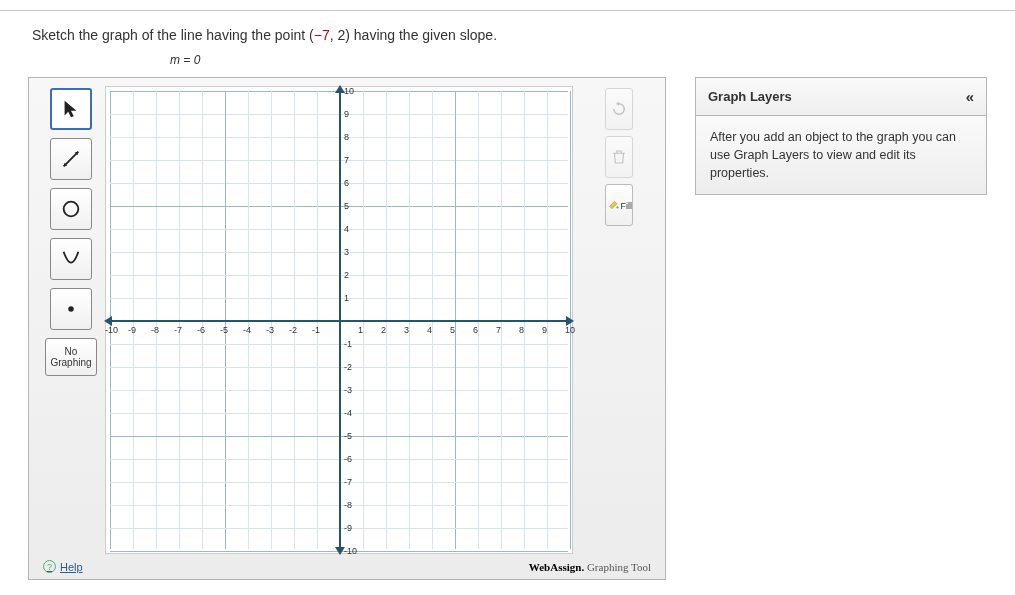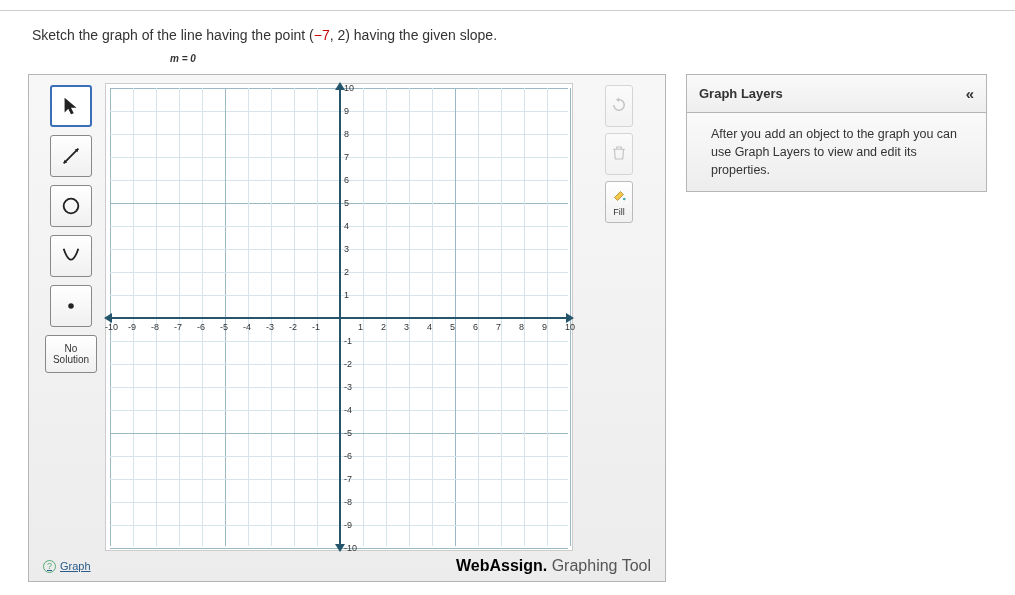--- a/index.html
+++ b/index.html
@@ -9,22 +9,21 @@
     background: #fff;
     color: #333;
     padding: 10px 0 0 0;
   }
   .divider { border-top: 1px solid #ccc; margin: 0 0 8px 0; }
   .question { padding: 8px 32px 6px 32px; font-size: 14px; }
   .question .pt { color: #c00; }
   .equation {
     padding: 4px 0 10px 170px;
     font-style: italic;
-    font-size: 10px;
-    font-weight: bold;
+    font-size: 12px;
   }
   .widget-wrap {
     margin: 0 28px;
     display: flex;
     align-items: flex-start;
   }
   .graph-widget {
     border: 1px solid #b5b5b5;
     background: linear-gradient(#f7f7f7,#ececec);
     padding: 8px 10px 4px 10px;
@@ -99,21 +98,21 @@
     padding-top: 2px;
     margin-left: 10px;
   }
   .rt-btn {
     width: 28px; height: 42px;
     border: 1px solid #bbb;
     border-radius: 3px;
     background: linear-gradient(#ffffff,#f0f0f0);
     margin-bottom: 6px;
     display: flex;
-    flex-direction: column;
+    flex-direction: row;
     align-items: center;
     justify-content: center;
     font-size: 9px;
     color: #888;
     cursor: pointer;
   }
   .rt-btn.disabled { opacity: 0.55; cursor: default;}
   .rt-btn svg { width: 18px; height: 18px; }
   .rt-label { margin-top: 2px; }
   .bottom-bar {
@@ -130,46 +129,46 @@
     display: flex;
     align-items: center;
     cursor: pointer;
   }
   .help-icon {
     width: 13px; height: 13px;
     border: 1px solid #5a7; border-radius: 50%;
     display: inline-flex; align-items: center; justify-content: center;
     font-size: 9px; margin-right: 4px; color: #5a7; text-decoration: none;
   }
-  .branding { font-size: 16px; color: #555; }
+  .branding { font-size: 11px; color: #555; font-family: Liberation Serif, serif; }
   .branding b { color: #000; }
   .layers-panel {
     width: 330px;
-    margin-left: 20px;
+    margin-left: 29px;
     border-radius: 27px;
   }
   .layers-header {
     border: 1px solid #b5b5b5;
     background: linear-gradient(#fafafa,#eeeeee);
     padding: 10px 12px;
     display: flex;
     justify-content: space-between;
     align-items: center;
     font-weight: bold;
     font-size: 13px;
   }
   .collapse-icon {
     font-size: 15px; font-weight: bold; color: #333;
     cursor: pointer;
   }
   .layers-body {
     border: 1px solid #b5b5b5;
     border-top: none;
     background: linear-gradient(#fafafa,#ededed);
-    padding: 12px 24px;
+    padding: 12px 14px;
     font-size: 12.5px;
     line-height: 1.45;
   }
 </style>
 </head>
 <body>
 
 <div class="divider"></div>
 
 <div class="question">
@@ -204,21 +203,21 @@
               <path d="M4 4 Q12 28 20 4" fill="none" stroke="#222" stroke-width="2"></path>
             </svg>
         </div>
         <div class="tool">
           <svg viewBox="0 0 24 24">
               <circle cx="12" cy="12" r="3" fill="#222"></circle>
             </svg>
         </div>
         <div class="nosol">
           <span>No</span><br>
-          <span>Solution</span>
+          <span>Graphing</span>
         </div>
       </div>
 
       <div class="canvas-area">
         <div class="grid-inner" id="grid">
             <div class="gridline main" style="left: 0px; top: 0px; bottom: 0px; width: 1px;"></div>
             <div class="gridline main" style="top: 0px; left: 0px; right: 0px; height: 1px;"></div>
             <div class="gridline" style="left: 23px; top: 0px; bottom: 0px; width: 1px;"></div>
             <div class="gridline" style="top: 23px; left: 0px; right: 0px; height: 1px;"></div>
             <div class="gridline" style="left: 46px; top: 0px; bottom: 0px; width: 1px;"></div>
@@ -328,21 +327,21 @@
               <circle cx="19" cy="16" r="1.8" fill="#4aa"></circle>
             </svg>
           <span class="rt-label" style="color:#333;">Fill</span>
         </div>
       </div>
     </div>
 
     <div class="bottom-bar">
       <div class="help">
         <span class="help-icon">?</span>
-        <span>Graph</span>
+        <span>Help</span>
       </div>
       <div class="branding">
         <b>Web</b><b style="font-weight:bold">Assign.</b><span> Graphing Tool</span>
       </div>
     </div>
   </div>
 
   <div class="layers-panel">
     <div class="layers-header">
       <span>Graph Layers</span>

